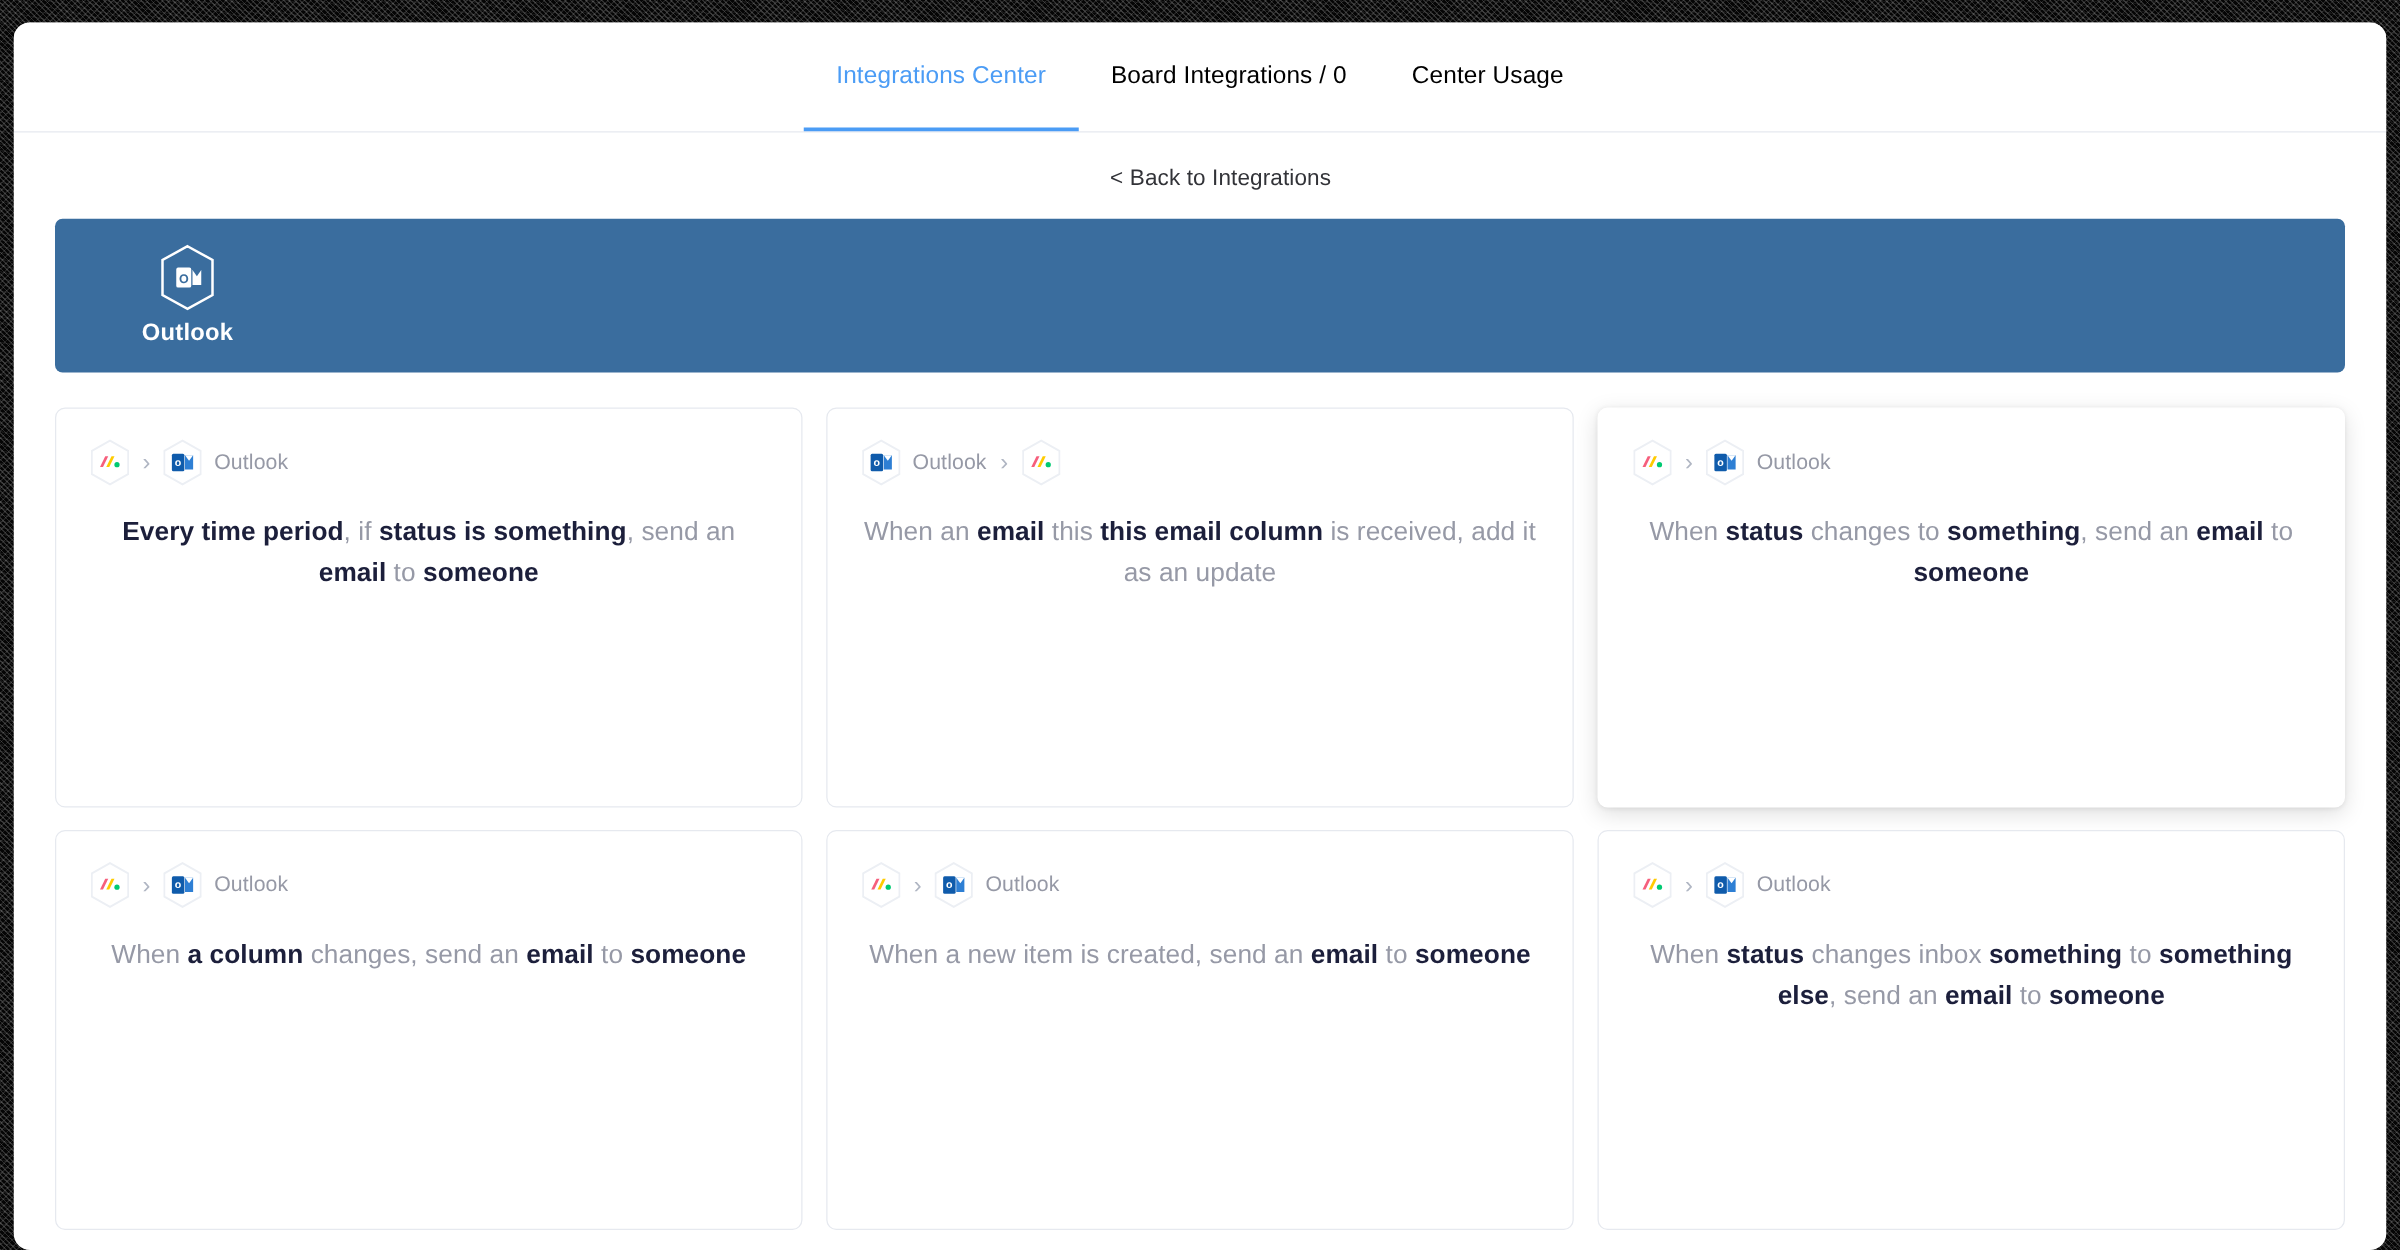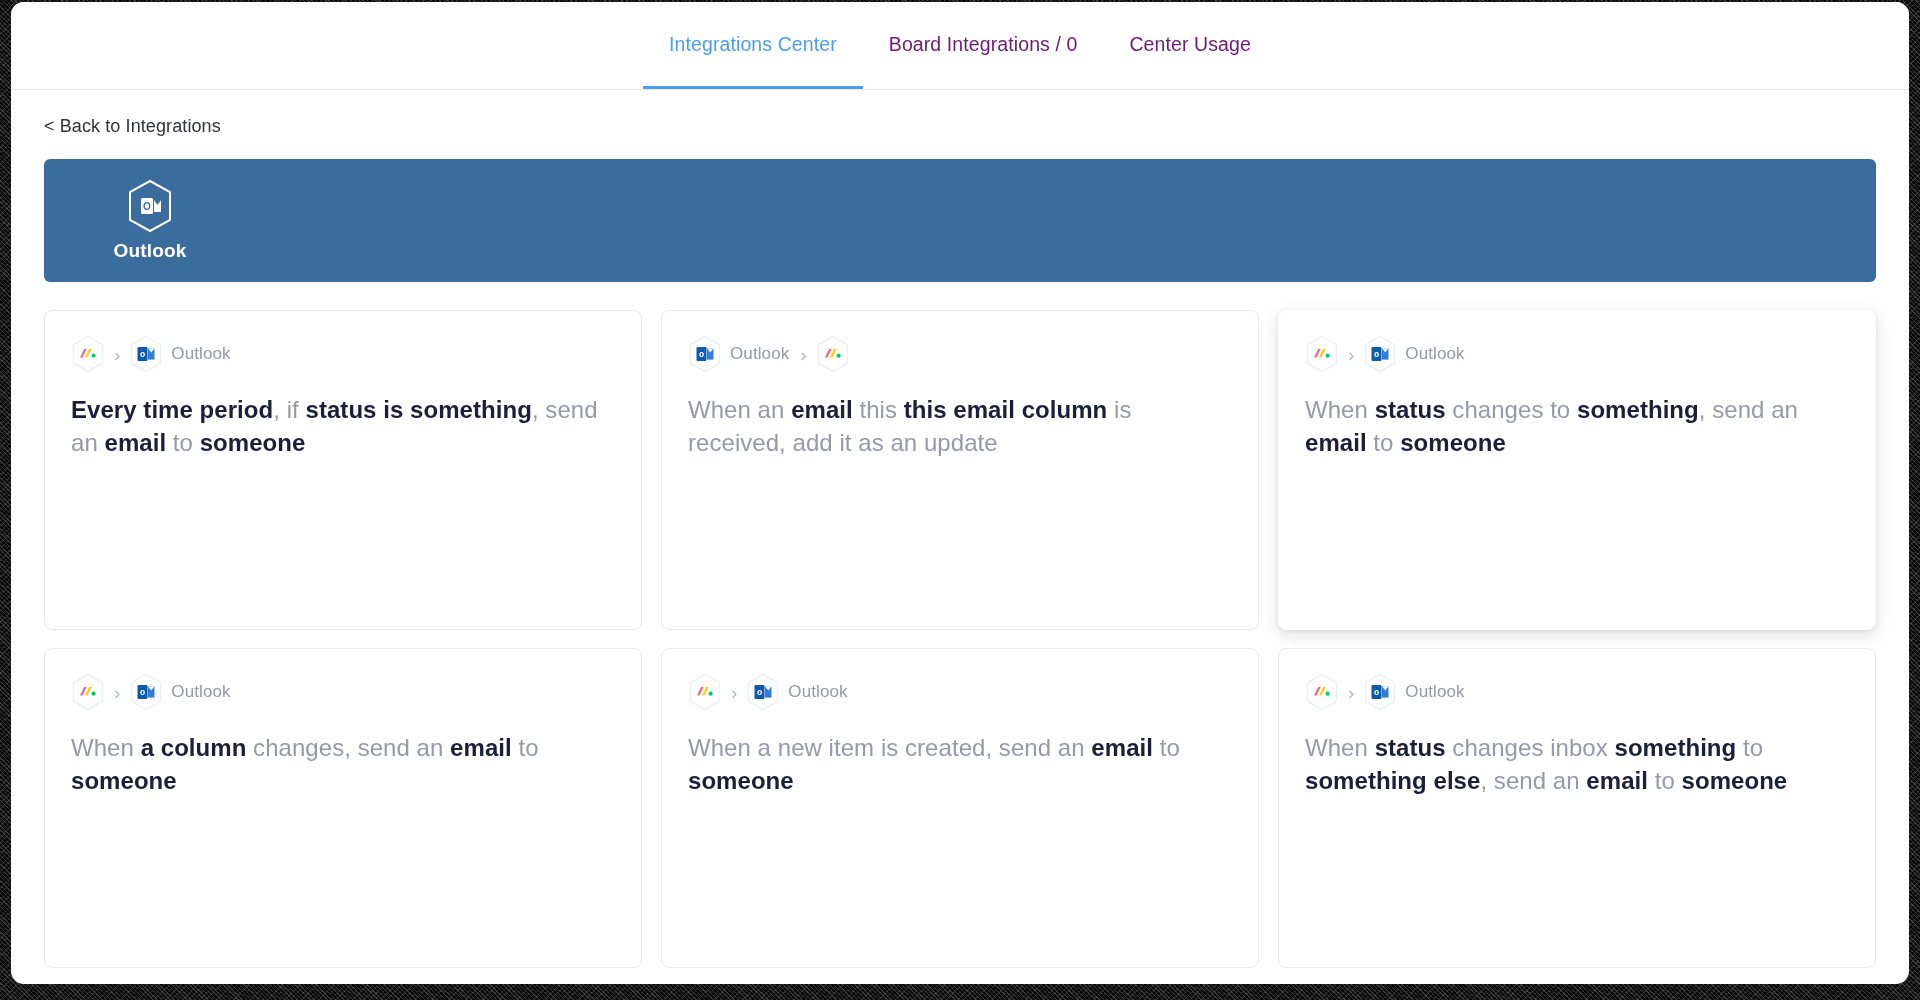--- a/index.html
+++ b/index.html
@@ -24,47 +24,48 @@
       repeating-linear-gradient(45deg, rgba(255,255,255,.16) 0 1px, transparent 1px 3px),
       repeating-linear-gradient(-45deg, rgba(255,255,255,.11) 0 1px, transparent 1px 4px),
       repeating-linear-gradient(12deg, rgba(255,255,255,.07) 0 1px, transparent 1px 5px),
       #050505;
     pointer-events: none;
   }
 
   .app-window {
     position: absolute;
     left: 11px;
-    top: 2px;
+    top: 18px;
     width: 1898px;
     height: 982px;
     background: #ffffff;
     border-radius: 13px;
     overflow: hidden;
     z-index: 2;
+    text-align: center;
   }
 
   
   .tab-bar {
     height: 88px;
     border-bottom: 1px solid #e6e9ef;
     display: flex;
     align-items: stretch;
     justify-content: center;
     gap: 0;
     background: #fff;
   }
 
   .tab {
     display: flex;
     align-items: center;
     justify-content: center;
     padding: 0 26px;
     font-size: 19.5px;
-    color: #701a75;
+    color: #000000;
     letter-spacing: .1px;
     border-bottom: 3px solid transparent;
     cursor: pointer;
     white-space: nowrap;
   }
 
   .tab.active {
     color: #4b9cf5;
     border-bottom-color: #4b9cf5;
   }
@@ -177,21 +178,21 @@
 
   .head-label {
     font-size: 17px;
     color: #9699a6;
     letter-spacing: .1px;
     padding: 0 2px;
   }
 
   .recipe {
     margin-top: 22px;
-    font-size: 24px;
+    font-size: 21px;
     line-height: 33px;
     color: #9699a6;
     letter-spacing: .05px;
   }
 
   .recipe b {
     color: #1c1f3b;
     font-weight: bold;
   }
 </style>

